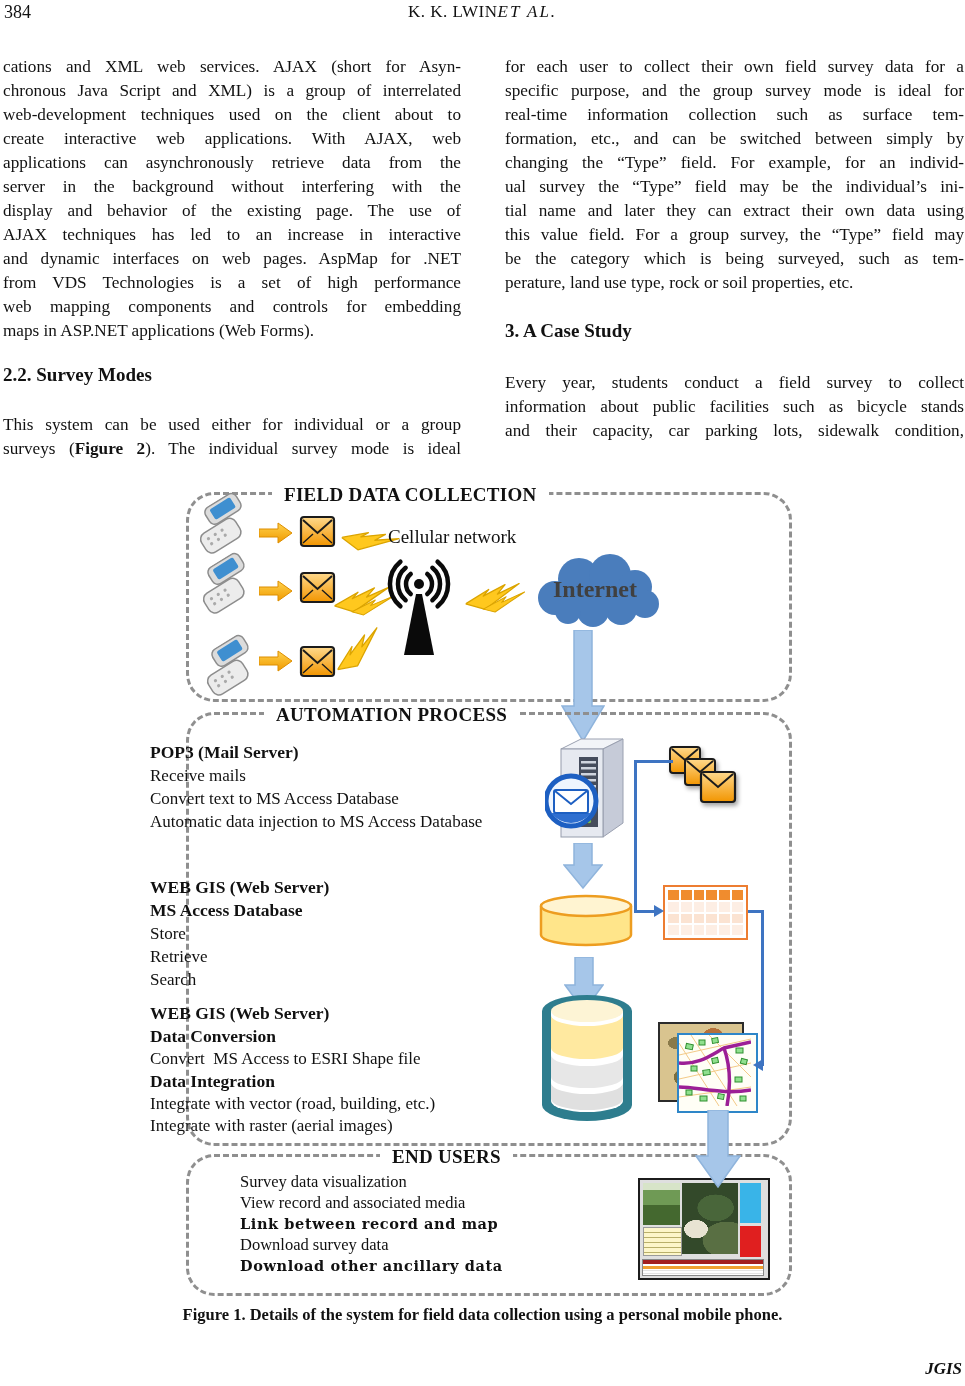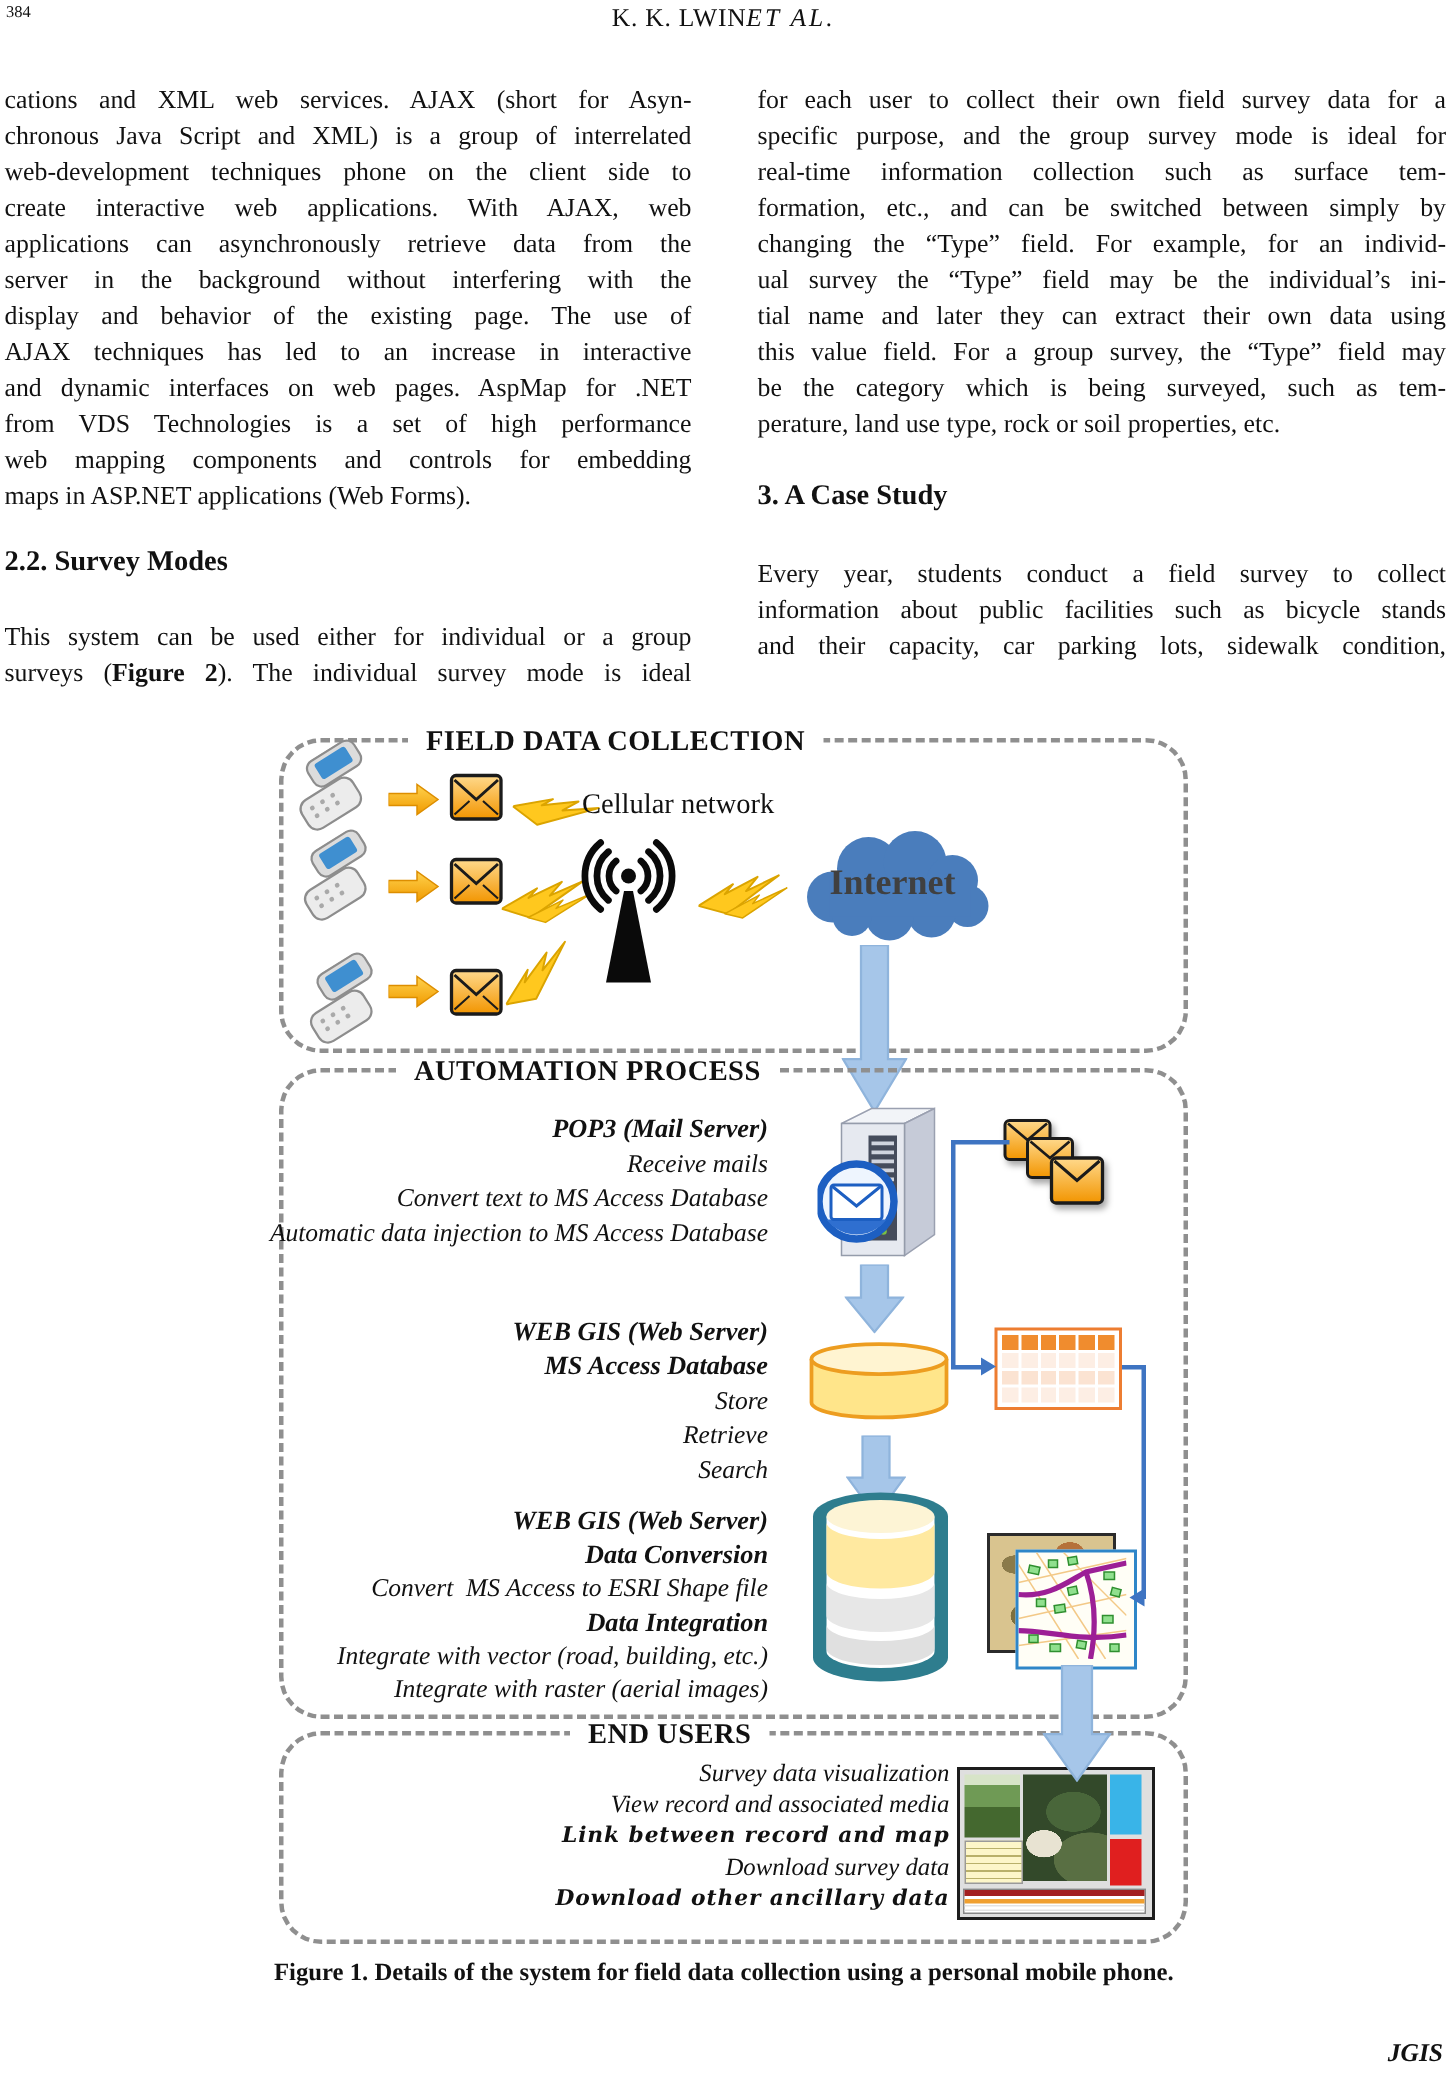--- a/index.html
+++ b/index.html
@@ -1,37 +1,37 @@
 <!DOCTYPE html>
 <html><head>
 <meta charset="utf-8">
 <style>
   html,body{margin:0;padding:0;background:#ffffff;}
   .page{position:relative;width:965px;height:1386px;background:#fff;overflow:hidden;
         font-family:"Liberation Serif", serif;color:#111;}
   
-  .pagenum{position:absolute;left:4px;top:2px;font-size:11px;}
+  .pagenum{position:absolute;left:4px;top:2px;font-size:18px;}
   .runhead{position:absolute;left:0;top:2px;width:100%;text-align:center;font-size:17px;letter-spacing:.5px;}
   .runhead .etal{font-style:italic;margin-left:0;letter-spacing:2px;}
   .footer-left{position:absolute;left:4px;top:1426px;font-size:16.5px;}
   .footer-right{position:absolute;right:3px;top:1359px;font-size:17px;font-weight:bold;font-style:italic;}
   
   .col{position:absolute;top:55px;font-size:17.2px;}
   .col-left{left:3px;width:458px;}
   .col-right{left:505px;width:459px;}
   .col .bl{height:24px;line-height:24px;text-align:justify;text-align-last:justify;overflow:hidden;}
   .col .bl.last{text-align-last:left;}
   .col .bl b{font-weight:bold;}
   .sechead{font-size:19px;font-weight:bold;margin:20px 0 26px 0;height:24px;line-height:24px;}
   .sechead2{margin-top:24px;margin-bottom:28px;}
   
   .sect{position:absolute;border:3.5px dashed #8f8f8f;border-radius:28px;}
   .sect-title{position:absolute;background:#fff;padding:0 12px;font-weight:bold;font-size:19px;
               font-family:"Liberation Serif", serif;letter-spacing:.3px;white-space:nowrap;}
-  .figtext{position:absolute;text-align:right;font-style:italic;}
+  .figtext{position:absolute;}
   .figtext .bl{line-height:23px;font-size:17px;white-space:pre-wrap;}
   .figtext .bl b{font-size:17.5px;}
   .figtext2 .bl{line-height:22px;}
   .endtext .bl{line-height:21px;font-size:16.5px;}
   .endtext .bl.alt{font-weight:bold;font-size:14.5px;letter-spacing:.6px;font-family:"DejaVu Serif", serif;}
   .figlabel{position:absolute;font-size:19px;}
   .cloudlabel{position:absolute;color:#404040;font-weight:bold;font-size:24px;text-align:center;}
   .icon{position:absolute;}
   .caption{position:absolute;left:0;top:1305px;width:100%;text-align:center;font-weight:bold;font-size:16.5px;}
   
@@ -92,21 +92,21 @@
 
   <div class="pagenum">384</div>
   <div class="runhead">
     <span>K. K. LWIN</span><span class="etal">ET  AL.</span>
   </div>
 
   <div class="col col-left">
     <div>
         <div class="bl">cations and XML web services. AJAX (short for Asyn-</div>
         <div class="bl">chronous Java Script and XML) is a group of interrelated</div>
-        <div class="bl">web-development techniques phone on the client side to</div>
+        <div class="bl">web-development techniques used on the client about to</div>
         <div class="bl">create interactive web applications. With AJAX, web</div>
         <div class="bl">applications can asynchronously retrieve data from the</div>
         <div class="bl">server in the background without interfering with the</div>
         <div class="bl">display and behavior of the existing page. The use of</div>
         <div class="bl">AJAX techniques has led to an increase in interactive</div>
         <div class="bl">and dynamic interfaces on web pages. AspMap for .NET</div>
         <div class="bl">from VDS Technologies is a set of high performance</div>
         <div class="bl">web mapping components and controls for embedding</div>
         <div class="bl last">maps in ASP.NET applications (Web Forms).</div>
       </div>

